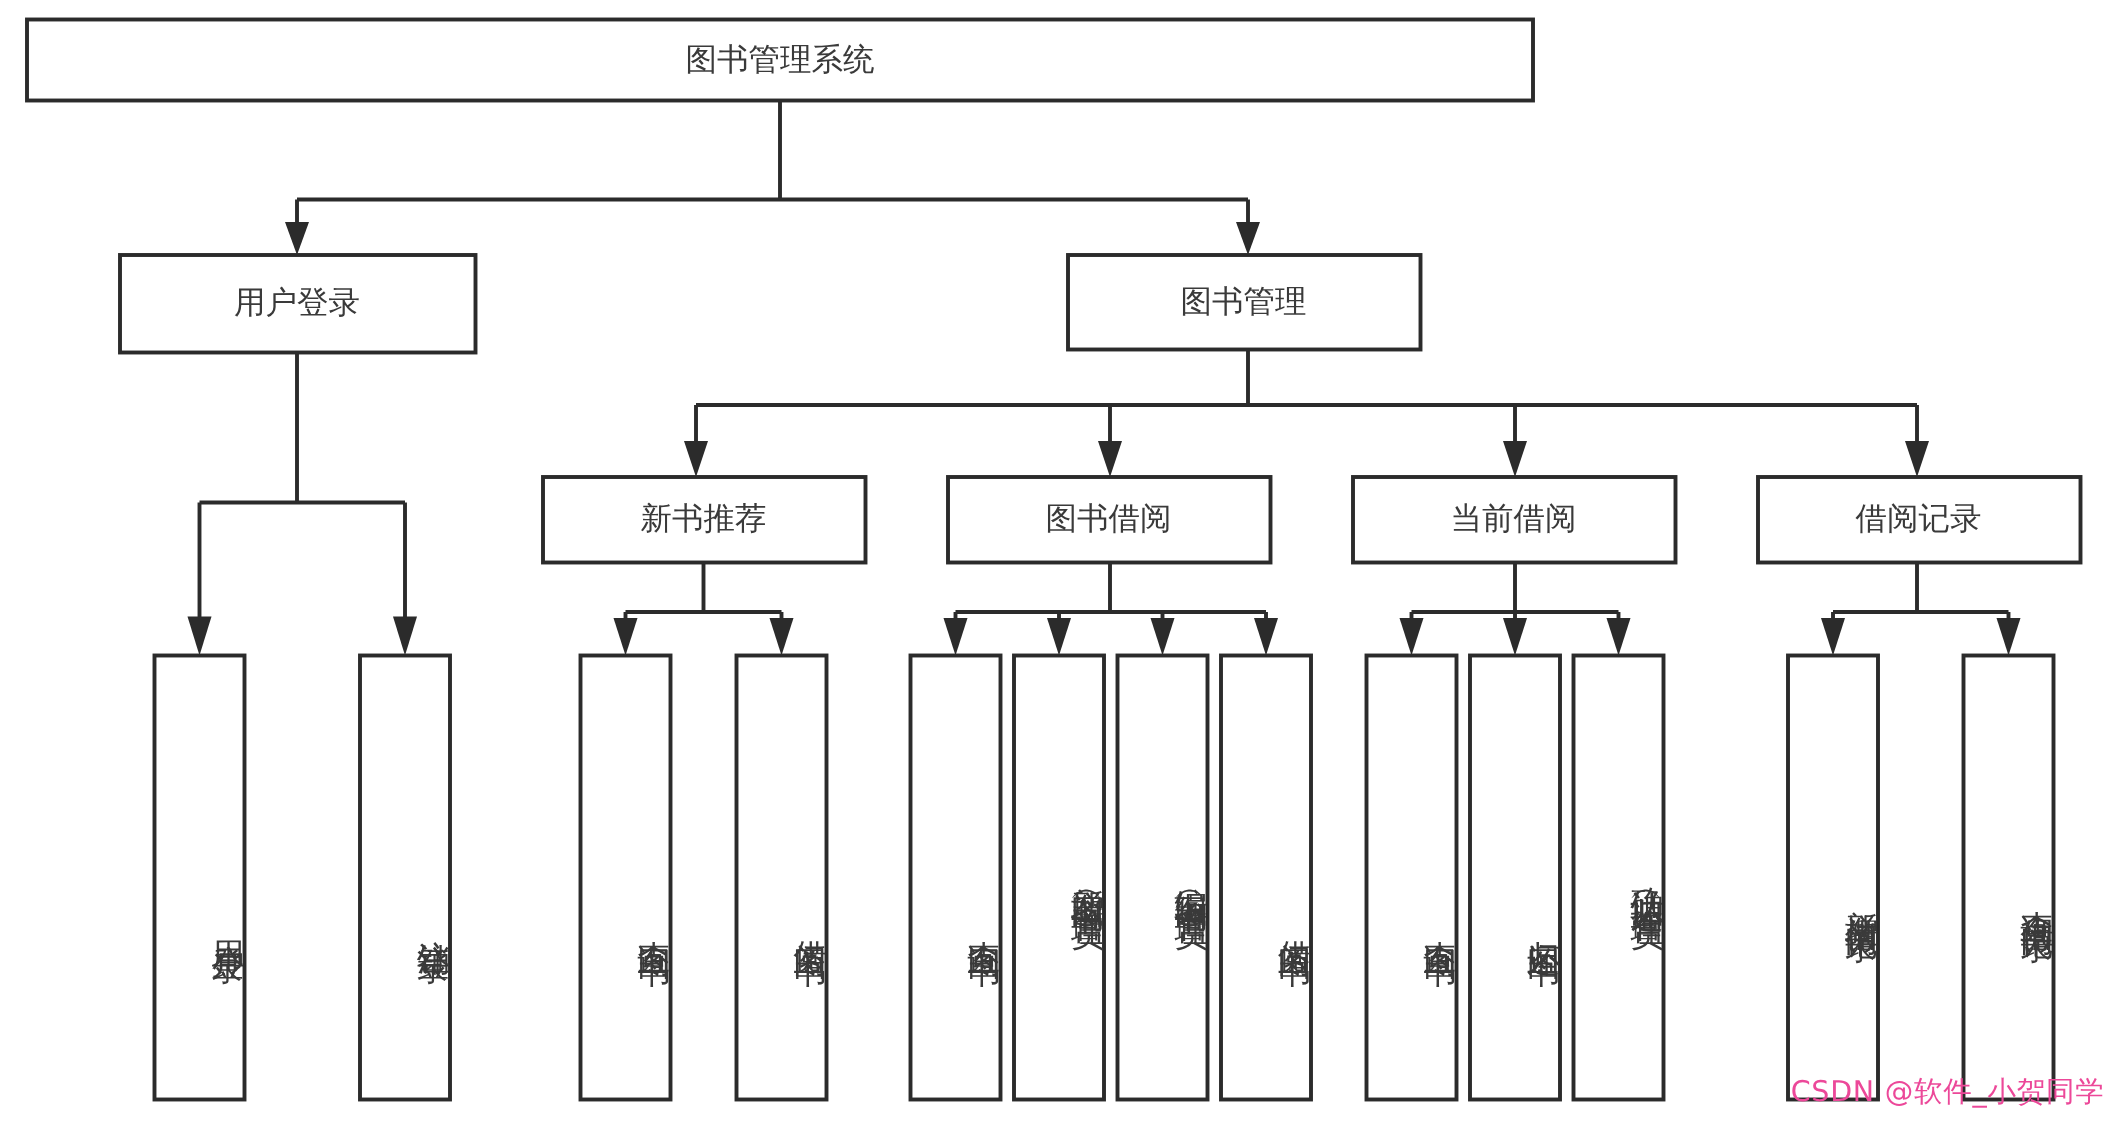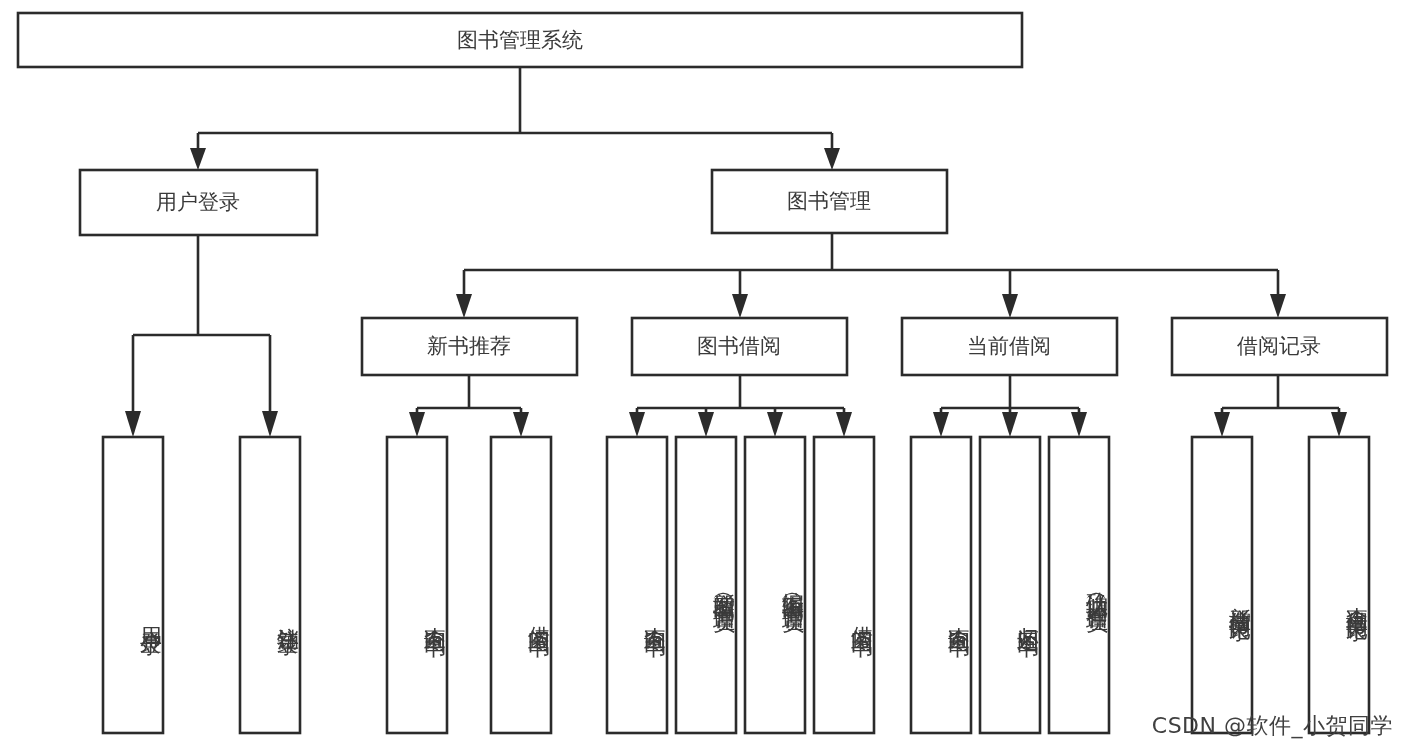--- a/index.html
+++ b/index.html
@@ -29,25 +29,25 @@
     font-family:"DejaVu Sans","Liberation Sans",sans-serif;
     font-size:22px;
     line-height:1.05;
     letter-spacing:3px;
     color:#3a3a3a;
     white-space:nowrap;
     pointer-events:none;
   }
   .watermark{
     position:absolute;
-    right:12px;
+    right:2px;
     bottom:6px;
     font-family:"DejaVu Sans","Liberation Sans",sans-serif;
-    font-size:22px;
-    color:#404040;
+    font-size:19px;
+    color:#ec4899;
     letter-spacing:0.5px;
     white-space:nowrap;
   }
 </style>
 </head>
 <body>
 
 <div id="stage">
 
   <svg id="diagram" viewBox="0 0 1405 747">

